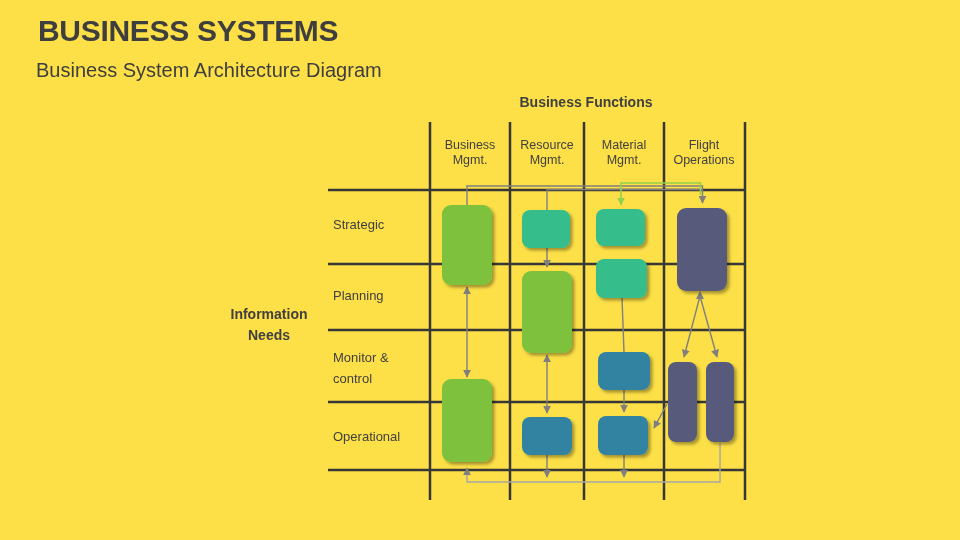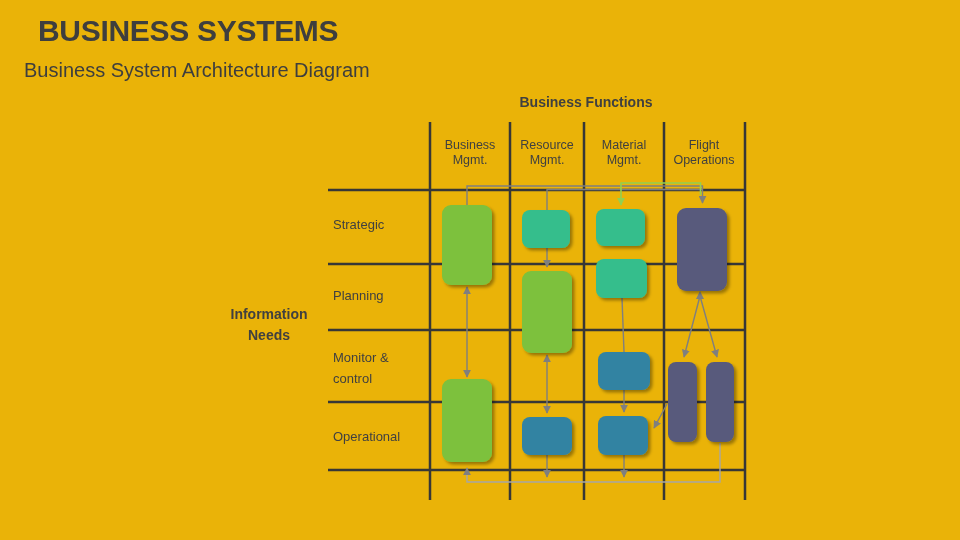--- a/index.html
+++ b/index.html
@@ -1,20 +1,20 @@
 <!DOCTYPE html>
 <html style="--title_text: #3e3e3e; --text: #404040; --grid: #373737; --box_green: #7dc13c; --box_emerald: #34be8c; --box_blue: #3383a2; --box_purple: #585a7c; --connector_gray: #7f7f7f; --connector_light: #a6a6a6; --connector_green: #92d050;"><head>
 <meta charset="utf-8">
 <style>
   html,body{margin:0;padding:0;background:#fff;}
-  .slide{position:relative;width:960px;height:540px;background:#eab308;overflow:hidden;
+  .slide{position:relative;width:960px;height:540px;background:#fde047;overflow:hidden;
          font-family:"Liberation Sans",sans-serif;}
   .title{position:absolute;left:38px;top:14px;margin:0;font-size:30px;font-weight:bold;
          letter-spacing:-0.3px;color:var(--title_text,#3e3e3e);}
-  .subtitle{position:absolute;left:24px;top:59px;margin:0;font-size:20px;font-weight:normal;
+  .subtitle{position:absolute;left:36px;top:59px;margin:0;font-size:20px;font-weight:normal;
             color:var(--title_text,#3e3e3e);}
   svg.diagram{position:absolute;left:0;top:0;}
   .grid{stroke:var(--grid,#373737);stroke-width:2.5;fill:none;}
   .conn{stroke:var(--connector_gray,#7f7f7f);stroke-width:1.4;fill:none;}
   .conn-light{stroke:var(--connector_light,#a6a6a6);stroke-width:1.4;fill:none;}
   .conn-green{stroke:var(--connector_green,#92d050);stroke-width:1.6;fill:none;}
   .ah-fill{fill:var(--connector_gray,#7f7f7f);}
   .mk-gray{fill:var(--connector_gray,#7f7f7f);}
   .mk-green{fill:var(--connector_green,#92d050);}
   .bx-green{fill:var(--box_green,#7dc13c);}

